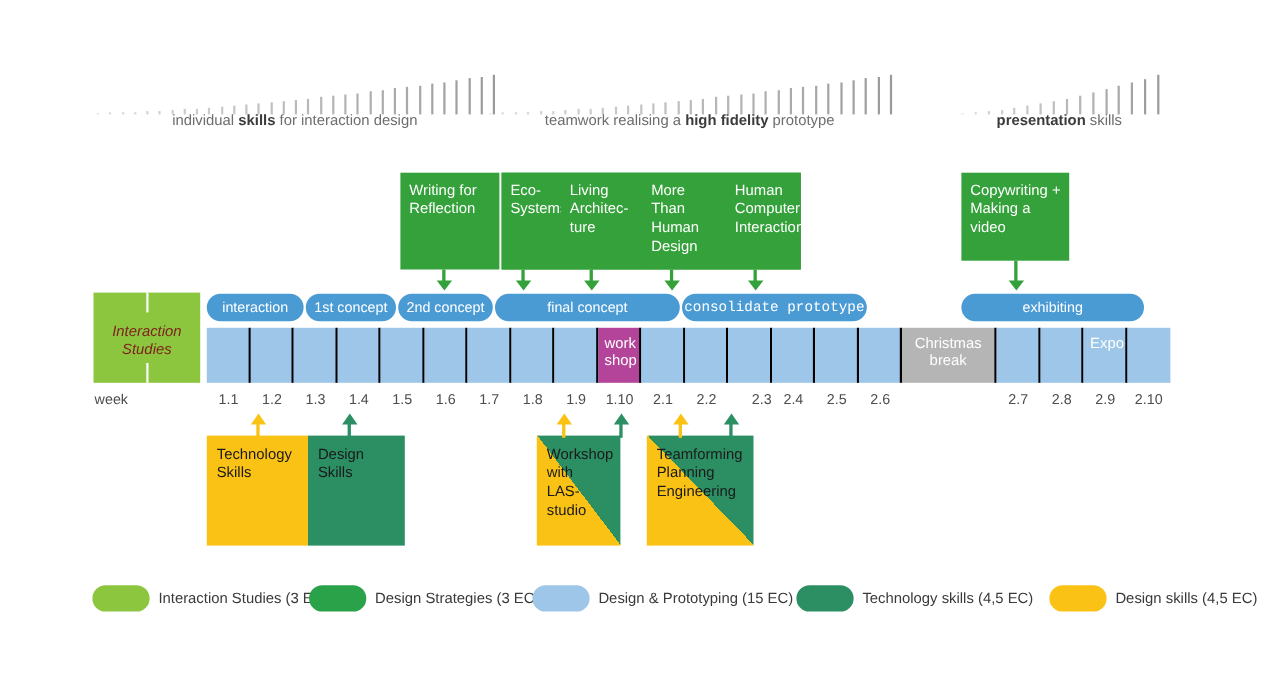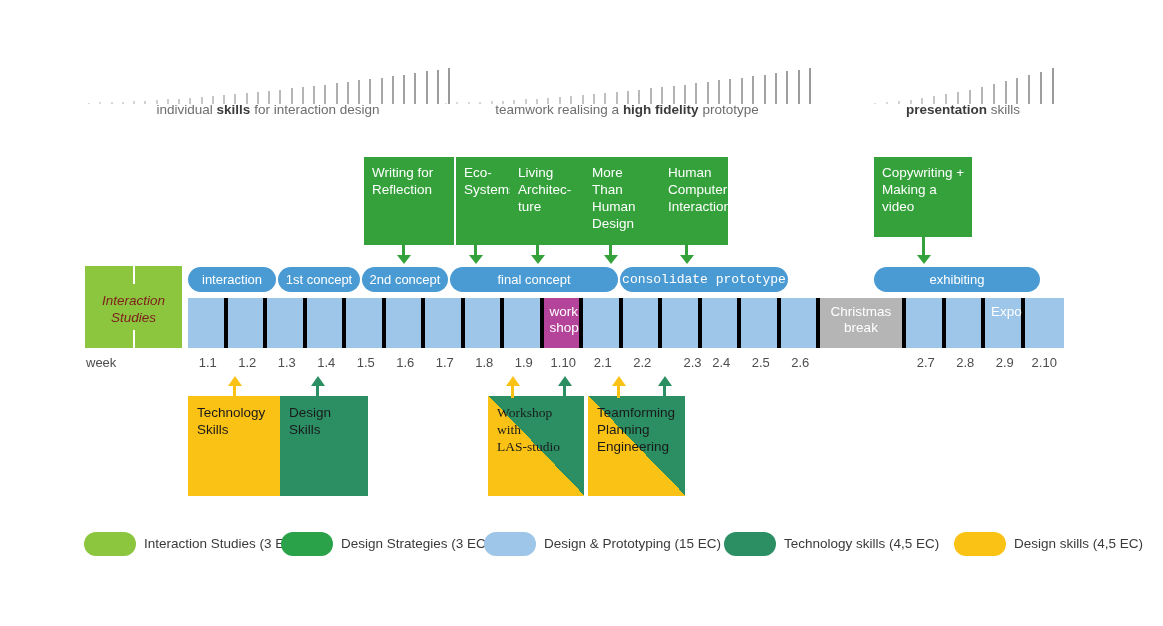--- a/index.html
+++ b/index.html
@@ -50,21 +50,21 @@
     position:absolute; background:#8cc63e; color:#7f1d1d;
     font-size:13.5px; line-height:17px; text-align:center;font-style:italic;
   }
   .istudies .txt { position:absolute; left:0; width:100%; top:26px; }
   .istudies .vline {
     position:absolute; width:2px; background:#ffffff; left:50%; margin-left:-1px;
   }
 
   
   .cell {
-    position:absolute; background:#9dc6e8; border-right:4px solid #000000;
+    position:absolute; background:#9dc6e8; border-right:2px solid #000000;
     color:#ffffff; font-size:13.5px; line-height:16px;
     padding:6px 0 0 6px;
   }
   .cell.purple { background:#b3449a; }
   .cell.gray { background:#b5b5b5; text-align:center; padding-left:0; }
   .cell.last { border-right:none; }
 
   .wlabel {
     position:absolute; font-size:13px; color:#4d4d4d; text-align:center;
     white-space:nowrap;
@@ -349,21 +349,21 @@
       <span>Technology</span><br>
       <span>Skills</span>
     </div>
   </div>
   <div class="sbox green" style="left:280px; top:396px; width:88px; height:100px;">
     <div class="label">
       <span>Design</span><br>
       <span>Skills</span>
     </div>
   </div>
-  <div class="sbox split" style="left:488px; top:396px; width:96px; height:100px;font-family:Liberation Serif, serif;">
+  <div class="sbox split" style="left:488px; top:396px; width:76px; height:100px;">
     <div class="label">
       <span>Workshop</span><br>
       <span>with</span><br>
       <span>LAS-studio</span>
     </div>
   </div>
   <div class="sbox split" style="left:588px; top:396px; width:97px; height:100px;">
     <div class="label">
       <span>Teamforming</span><br>
       <span>Planning</span><br>

